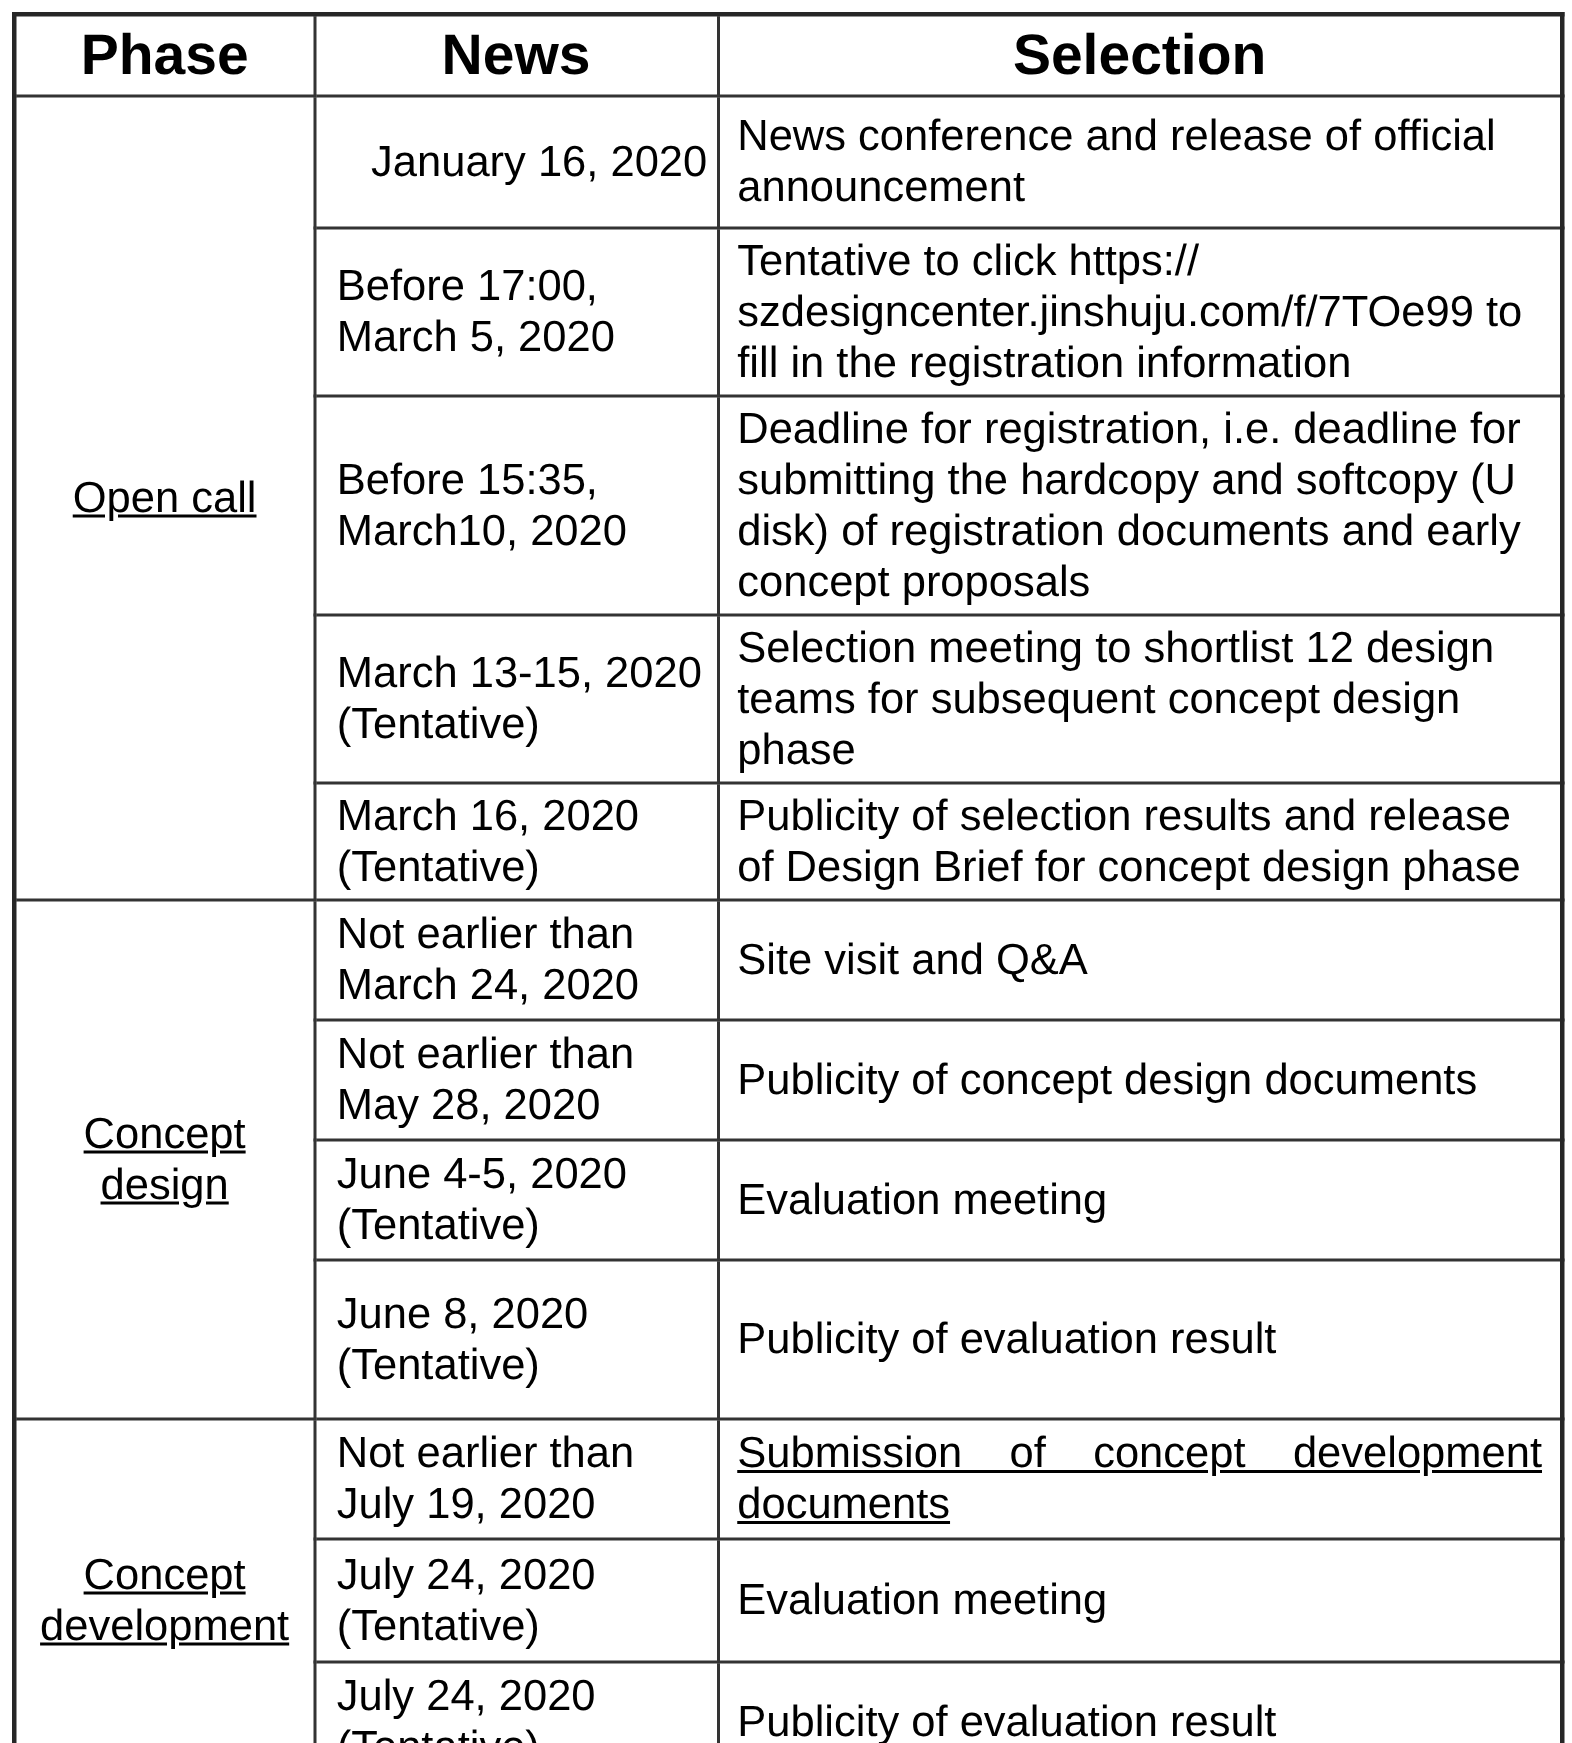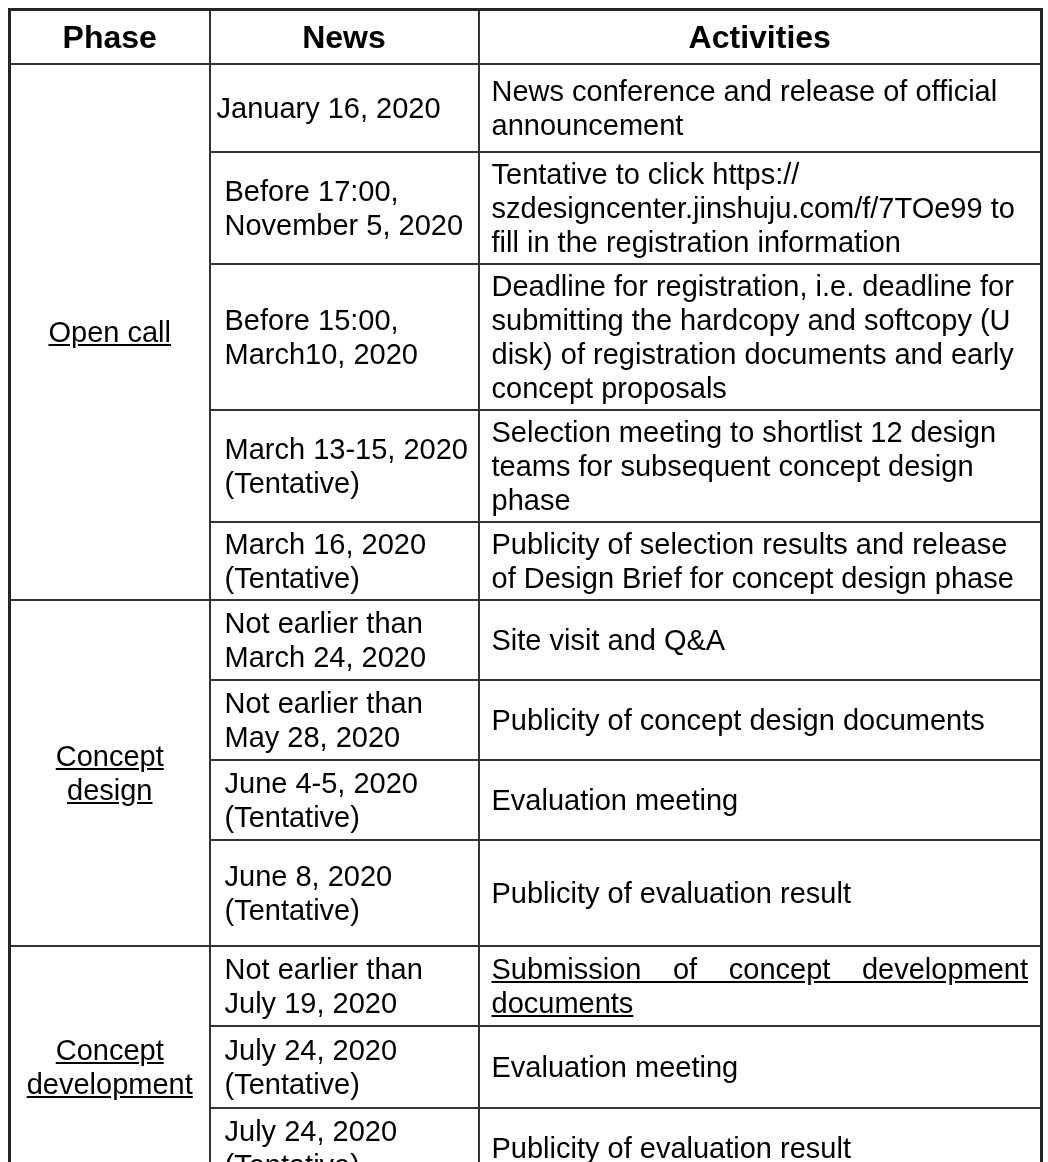--- a/index.html
+++ b/index.html
@@ -30,36 +30,36 @@
   }
   table.schedule th,
   table.schedule td {
     border: 2px solid #333333;
     vertical-align: middle;
     overflow: hidden;
   }
   th.hdr {
     font-weight: bold;
     text-align: center;
-    font-size: 32px;
+    font-size: 38px;
     padding: 4px 6px;
   }
   td.phase {
     text-align: center;
     padding: 4px 4px;
     white-space: pre-line;
     text-decoration: underline;
   }
   td.time {
     text-align: left;
     padding: 4px 6px 4px 14px;
     white-space: pre-line;
   }
   td.time.center {
-    text-align: left;
+    text-align: right;
     padding-left: 6px;
     border-radius: 14px;
   }
   td.act {
     text-align: left;
     padding: 4px 12px 4px 12px;
     white-space: pre-line;
     margin-left: 32px;
   }
   td.act .b {
@@ -79,38 +79,38 @@
   <table class="schedule">
     <colgroup>
       <col style="width:200px">
       <col style="width:269px">
       <col style="width:563px">
     </colgroup>
     <thead>
       <tr style="height:54px">
         <th class="hdr">Phase</th>
         <th class="hdr">News</th>
-        <th class="hdr">Activities</th>
+        <th class="hdr">Selection</th>
       </tr>
     </thead>
     <tbody>
       <tr style="height:88px">
         <td class="phase" rowspan="5">Open call</td>
         <td class="time center">January 16, 2020</td>
         <td class="act">News conference and release of official announcement</td>
       </tr>
       <tr style="height:112px">
         <td class="time">Before 17:00,
-November 5, 2020</td>
+March 5, 2020</td>
         <td class="act">Tentative to click https://
 szdesigncenter.jinshuju.com/f/7TOe99 to
 fill in the registration information</td>
       </tr>
       <tr style="height:136px">
-        <td class="time">Before 15:00,
+        <td class="time">Before 15:35,
 March10, 2020</td>
         <td class="act"><span class="b">Deadline for registration</span><span>, i.e. deadline for submitting the hardcopy and softcopy (U disk) of registration documents and early concept proposals</span></td>
       </tr>
       <tr style="height:112px">
         <td class="time">March 13-15, 2020
 (Tentative)</td>
         <td class="act">Selection meeting to shortlist 12 design teams for subsequent concept design phase</td>
       </tr>
       <tr style="height:78px">
         <td class="time">March 16, 2020

